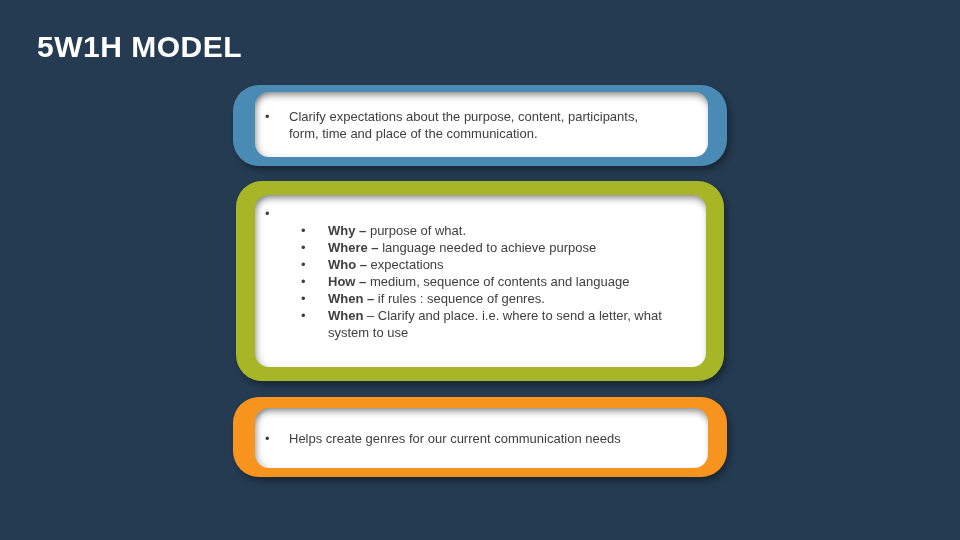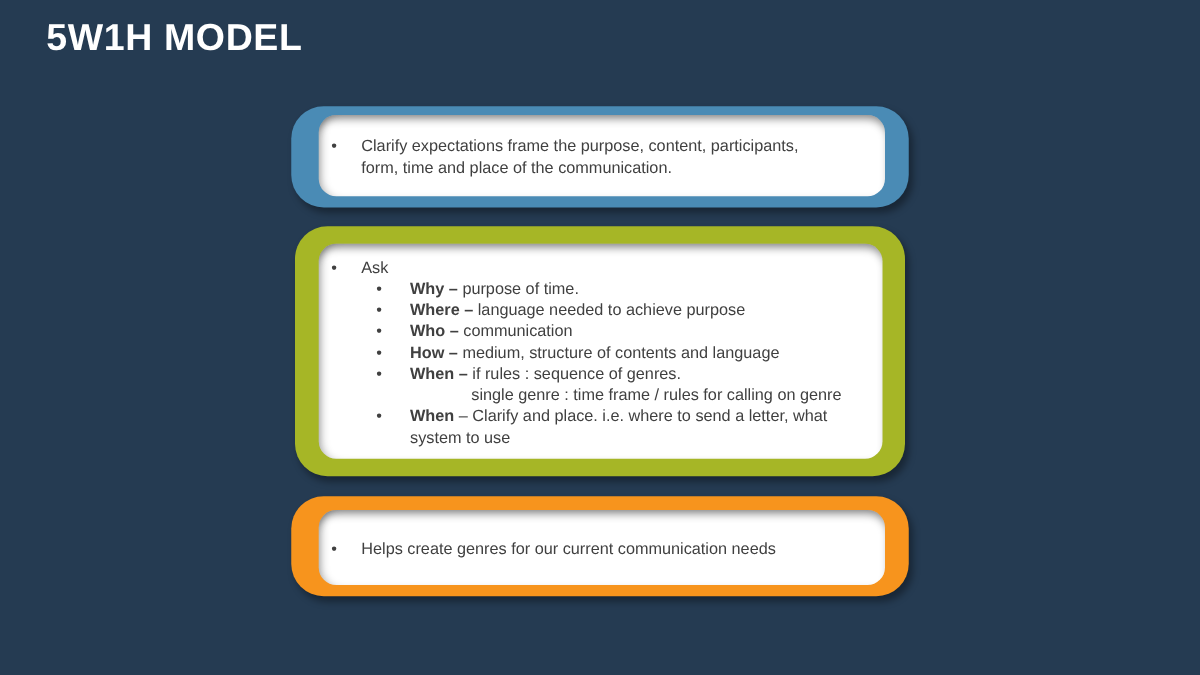--- a/index.html
+++ b/index.html
@@ -7,21 +7,21 @@
     position: relative;
     width: 960px;
     height: 540px;
     background: #253b52;
     overflow: hidden;
     font-family: "Liberation Sans", sans-serif;
   }
   .title {
     position: absolute;
     left: 37px;
-    top: 14px;
+    top: 30px;
     margin: 0;
     font-size: 30px;
     font-weight: bold;
     color: #ffffff;
     letter-spacing: 0.5px;
   }
   .frame {
     position: absolute;
     border-radius: 26px;
     box-shadow: 3px 4px 6px rgba(0,0,0,0.35);
@@ -65,52 +65,50 @@
 <body>
 
 <div class="slide">
 
   <h1 class="title">5W1H MODEL</h1>
 
   <div class="frame frame-blue">
     <div class="panel panel-blue">
       <div class="brow">
         <span class="dot">•</span>
-        <div class="txt">Clarify expectations frame the purpose, content, participants, form, time and place of the communication.</div>
+        <div class="txt">Clarify expectations about the purpose, content, participants, form, time and place of the communication.</div>
       </div>
     </div>
   </div>
 
   <div class="frame frame-green">
     <div class="panel panel-green">
       <div class="brow">
         <span class="dot">•</span>
-        <div class="txt">Ask</div>
       </div>
       <ul class="sub">
         <li>
           <span class="dot">•</span>
-          <div class="txt"><b>Why –</b><span> purpose of time.</span></div>
+          <div class="txt"><b>Why –</b><span> purpose of what.</span></div>
         </li>
         <li>
           <span class="dot">•</span>
           <div class="txt"><b>Where –</b><span> language needed to achieve purpose</span></div>
         </li>
         <li>
           <span class="dot">•</span>
-          <div class="txt"><b>Who –</b><span> communication</span></div>
+          <div class="txt"><b>Who –</b><span> expectations</span></div>
         </li>
         <li>
           <span class="dot">•</span>
-          <div class="txt"><b>How –</b><span> medium, structure of contents and language</span></div>
+          <div class="txt"><b>How –</b><span> medium, sequence of contents and language</span></div>
         </li>
         <li>
           <span class="dot">•</span>
           <div class="txt"><b>When –</b><span> if rules : sequence of genres.</span>
-            <div class="cont">single genre : time frame / rules for calling on genre</div>
           </div>
         </li>
         <li>
           <span class="dot">•</span>
           <div class="txt"><b>When</b><span> – Clarify and place. i.e. where to send a letter, what system to use</span></div>
         </li>
       </ul>
     </div>
   </div>
 

